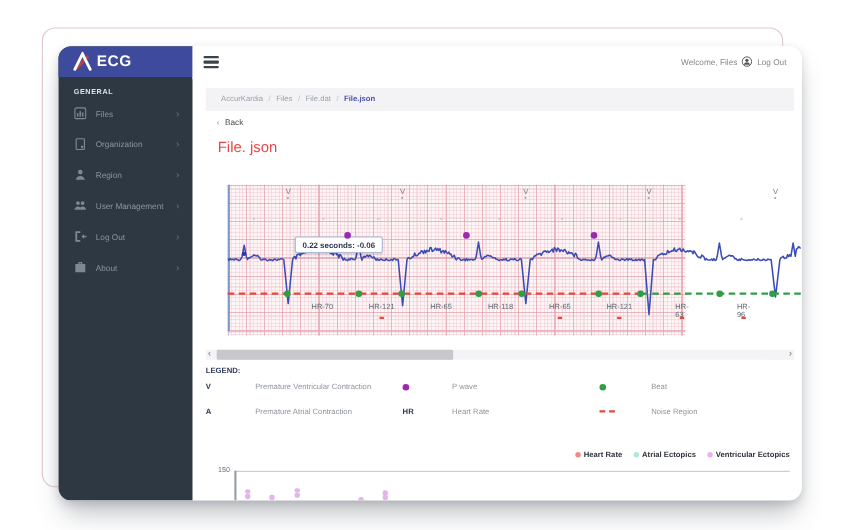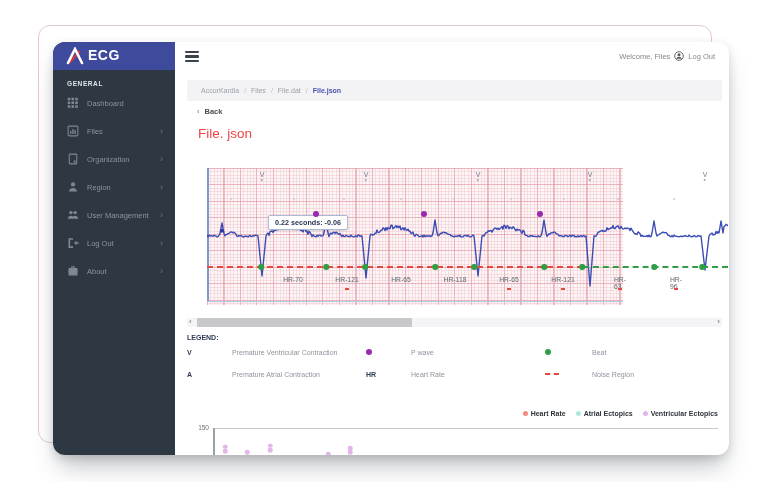--- a/index.html
+++ b/index.html
@@ -37,21 +37,21 @@
              font-size:7.5px;color:#85878c;}
   .user-area .logout{color:#85878c;cursor:pointer;}
 
   
   .crumb-bar{position:absolute;left:134px;top:38px;width:535px;height:21px;background:#f3f3f5;
              border-radius:2px;display:flex;align-items:center;padding-left:14px;font-size:7px;color:#9aa0ab;}
   .crumb-bar .sep{margin:0 5px;color:#b9bec6;}
   .crumb-bar .active{color:#4c52b0;font-weight:bold;}
   .crumb-bar .crumb{cursor:pointer;}
 
-  .back-row{position:absolute;left:144px;top:65px;font-size:7.5px;color:#4a4e54;cursor:pointer;font-weight:bold;}
+  .back-row{position:absolute;left:144px;top:65px;font-size:7.5px;color:#4a4e54;cursor:pointer;}
   .back-row .lt{color:#8a8f96;margin-right:5px;}
   .page-title{position:absolute;left:145px;top:84px;font-size:13.5px;color:#ef4444;}
 
   
   .ecg{position:absolute;left:154px;top:126px;width:416px;height:137px;background:#fdf5f6;
        background-image:
          repeating-linear-gradient(to right,  rgba(224,148,160,.55) 0 1px, transparent 1px 16.5px),
          repeating-linear-gradient(to bottom, rgba(224,148,160,.55) 0 1px, transparent 1px 16.5px),
          repeating-linear-gradient(to right,  rgba(238,196,203,.45) 0 1px, transparent 1px 3.3px),
          repeating-linear-gradient(to bottom, rgba(238,196,203,.45) 0 1px, transparent 1px 3.3px);}
@@ -109,36 +109,20 @@
         <span class="logo">
           <svg width="22" height="18" viewBox="0 0 22 18">
             <path d="M4 16 L15 4" stroke="#d03a3a" stroke-width="2.4" fill="none"></path>
             <path d="M3 16 L10 2 L17 16" stroke="#ffffff" stroke-width="2.6" fill="none" stroke-linecap="round"></path>
           </svg>
           <span class="logo-text">ECG</span>
         </span>
       </div>
       <div class="sb-section">GENERAL</div>
       <div id="sb-items">
-          <div class="sb-item">
-            <span class="ic">
-              <svg width="12" height="12" viewBox="0 0 16 16" fill="currentColor">
-                <rect x="1" y="1" width="3.4" height="3.4"></rect>
-                <rect x="6" y="1" width="3.4" height="3.4"></rect>
-                <rect x="11" y="1" width="3.4" height="3.4"></rect>
-                <rect x="1" y="6" width="3.4" height="3.4"></rect>
-                <rect x="6" y="6" width="3.4" height="3.4"></rect>
-                <rect x="11" y="6" width="3.4" height="3.4"></rect>
-                <rect x="1" y="11" width="3.4" height="3.4"></rect>
-                <rect x="6" y="11" width="3.4" height="3.4"></rect>
-                <rect x="11" y="11" width="3.4" height="3.4"></rect>
-              </svg>
-            </span>
-            <span class="lbl">Dashboard</span>
-          </div>
           <div class="sb-item">
             <span class="ic">
               <svg width="12" height="12" viewBox="0 0 16 16" fill="currentColor">
                 <rect x="1.5" y="1.5" width="13" height="13" rx="1.5" fill="none" stroke="currentColor" stroke-width="1.4"></rect>
                 <rect x="4" y="8" width="1.8" height="4"></rect>
                 <rect x="7" y="5.5" width="1.8" height="6.5"></rect>
                 <rect x="10" y="7" width="1.8" height="5"></rect>
               </svg>
             </span>
             <span class="lbl">Files</span>

